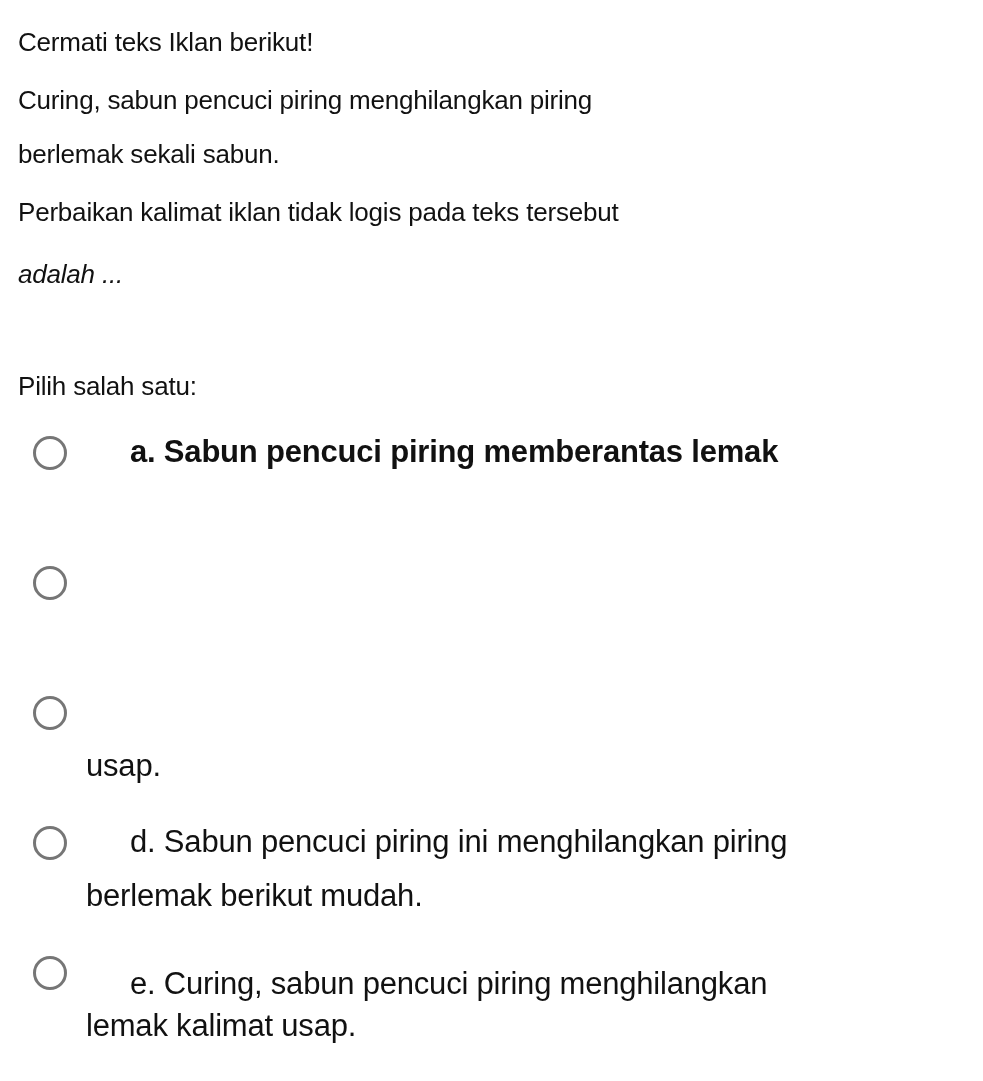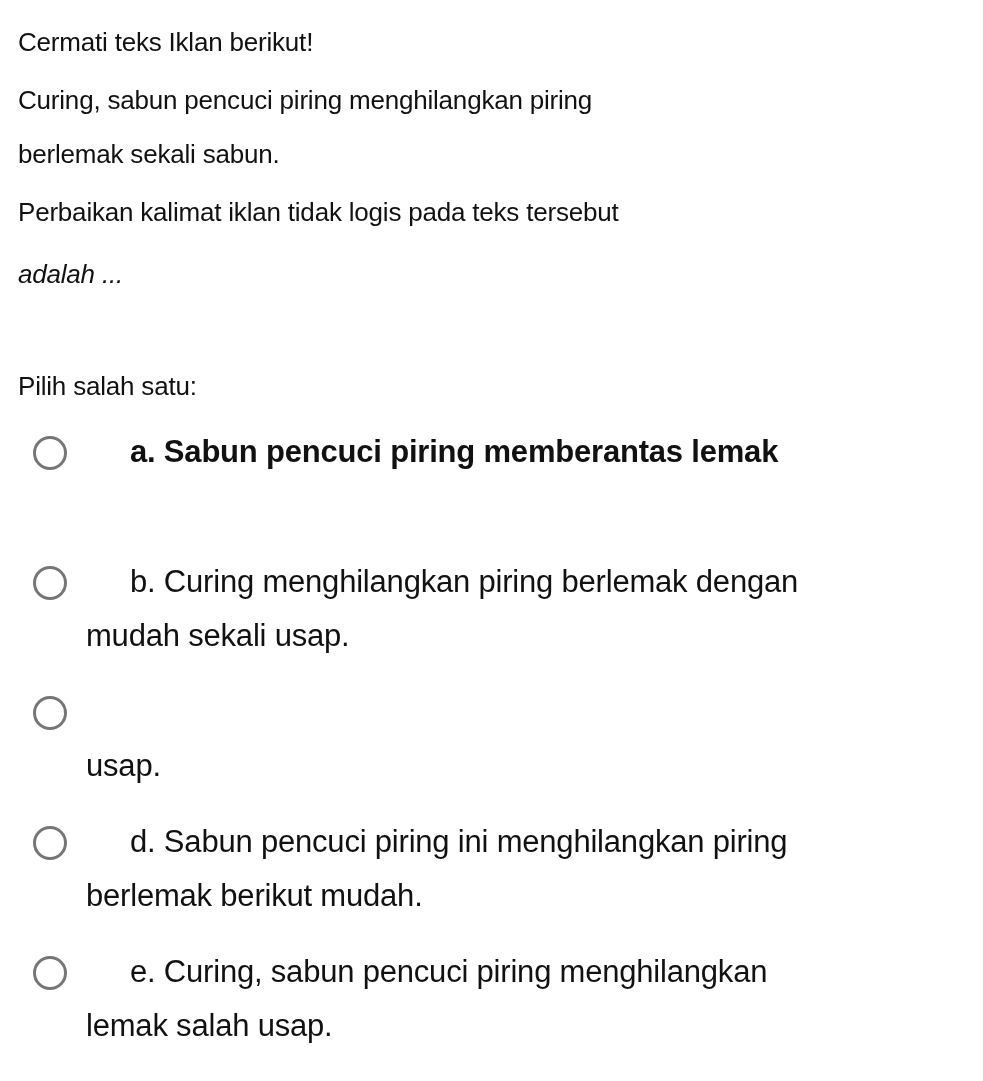--- a/index.html
+++ b/index.html
@@ -70,33 +70,31 @@
 <div class="line" style="top:366px;">Pilih salah satu:</div>
 
 <div>
   <div class="option" style="top:430px; height:100px;">
     <span class="radio" style="top:6px;"></span>
     <span class="opt-line1" style="top:2px;font-weight:bold;">a. Sabun pencuci piring memberantas lemak</span>
   </div>
 
   <div class="option" style="top:560px; height:100px;">
     <span class="radio" style="top:6px;"></span>
-    <span class="opt-line1" style="top:2px;">b. Curing menghilangkan piring berlemak dengan</span>
-    <span class="opt-line2" style="top:56px;">mudah sekali usap.</span>
   </div>
 
   <div class="option" style="top:690px; height:100px;">
     <span class="radio" style="top:6px;"></span>
     <span class="opt-line2" style="top:56px;">usap.</span>
   </div>
 
   <div class="option" style="top:820px; height:100px;">
     <span class="radio" style="top:6px;"></span>
     <span class="opt-line1" style="top:2px;">d. Sabun pencuci piring ini menghilangkan piring</span>
     <span class="opt-line2" style="top:56px;">berlemak berikut mudah.</span>
   </div>
 
   <div class="option" style="top:950px; height:100px;">
     <span class="radio" style="top:6px;"></span>
-    <span class="opt-line1" style="top:2px;">e. Curing, sabun pencuci piring menghilangkan</span>
-    <span class="opt-line2" style="top:56px;">lemak salah usap.</span>
+    <span class="opt-line1" style="top:14px;">e. Curing, sabun pencuci piring menghilangkan</span>
+    <span class="opt-line2" style="top:56px;">lemak kalimat usap.</span>
   </div>
 </div>
 
 </body></html>

